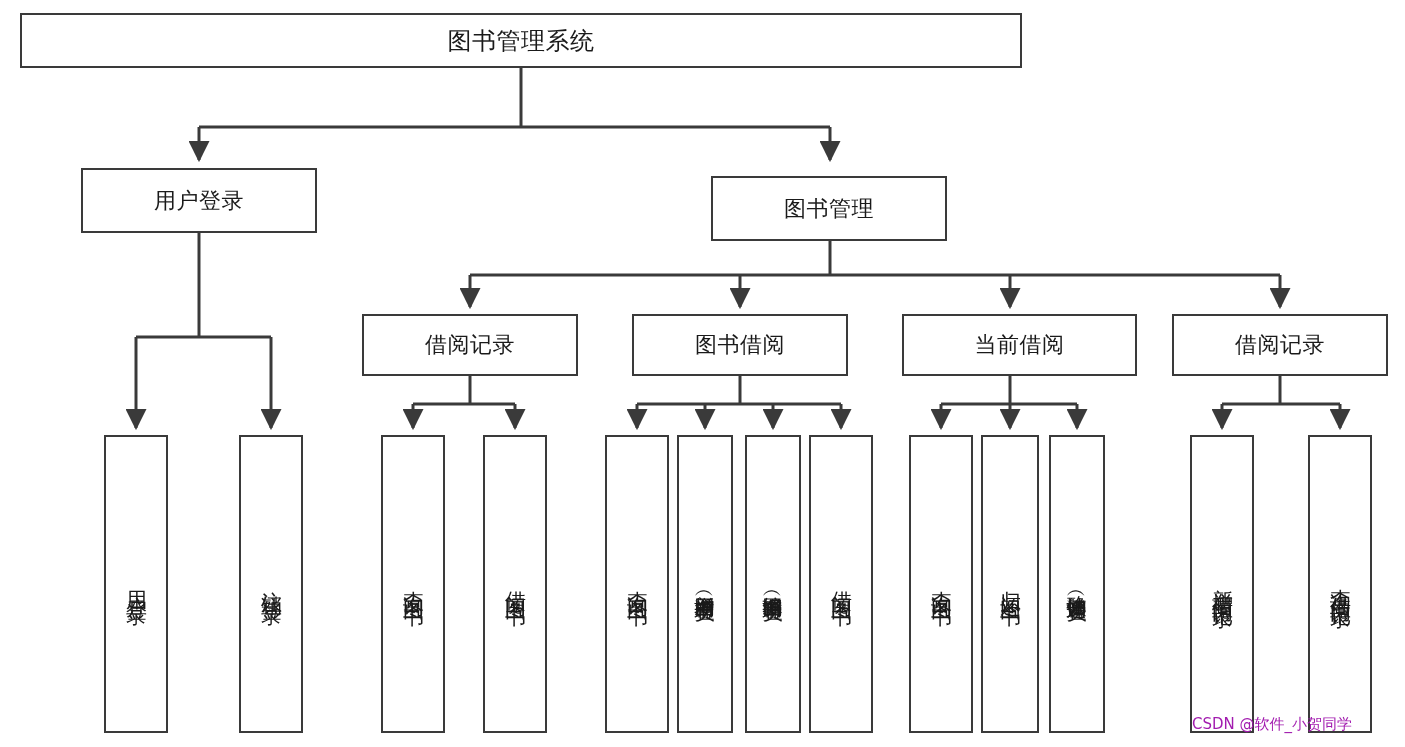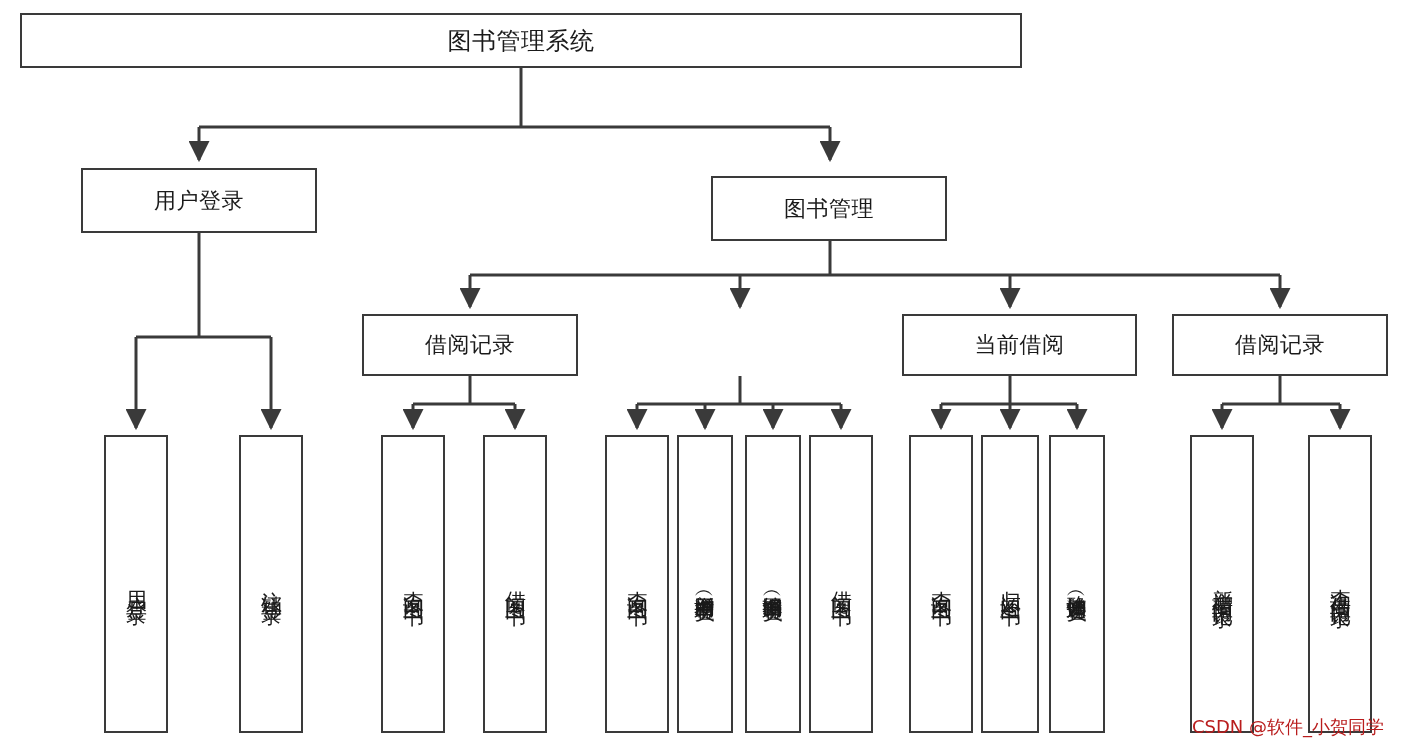--- a/index.html
+++ b/index.html
@@ -59,22 +59,22 @@
     writing-mode: vertical-rl;
     text-orientation: upright;
     font-size: 21px;
     line-height: 1.0;
     letter-spacing: 5px;
     white-space: nowrap;
   }
   .watermark {
     position: absolute;
     font-family: "DejaVu Sans", "Liberation Sans", sans-serif;
-    font-size: 18px;
-    color: #b91c1c;
+    font-size: 15px;
+    color: #a21caf;
     white-space: nowrap;
     user-select: none;
   }
 </style>
 </head>
 <body>
 
 <div id="canvas">
 
   <svg id="edges" viewBox="0 0 1405 747" xmlns="http://www.w3.org/2000/svg">
@@ -136,20 +136,23 @@
   </div>
 
   <div class="node horiz" style="left:711px; top:176px; width:236px; height:65px;">
     <span class="node-label">图书管理</span>
   </div>
 
   <div class="node horiz" style="left:362px; top:314px; width:216px; height:62px;">
     <span class="node-label">借阅记录</span>
   </div>
 
+  <div class="node horiz" style="left:632px; top:314px; width:216px; height:62px;">
+    <span class="node-label">图书借阅</span>
+  </div>
 
   <div class="node horiz" style="left:902px; top:314px; width:235px; height:62px;">
     <span class="node-label">当前借阅</span>
   </div>
 
   <div class="node horiz" style="left:1172px; top:314px; width:216px; height:62px;">
     <span class="node-label">借阅记录</span>
   </div>
 
   <div class="node vert" style="left:104px; top:435px; width:64px; height:298px;">

